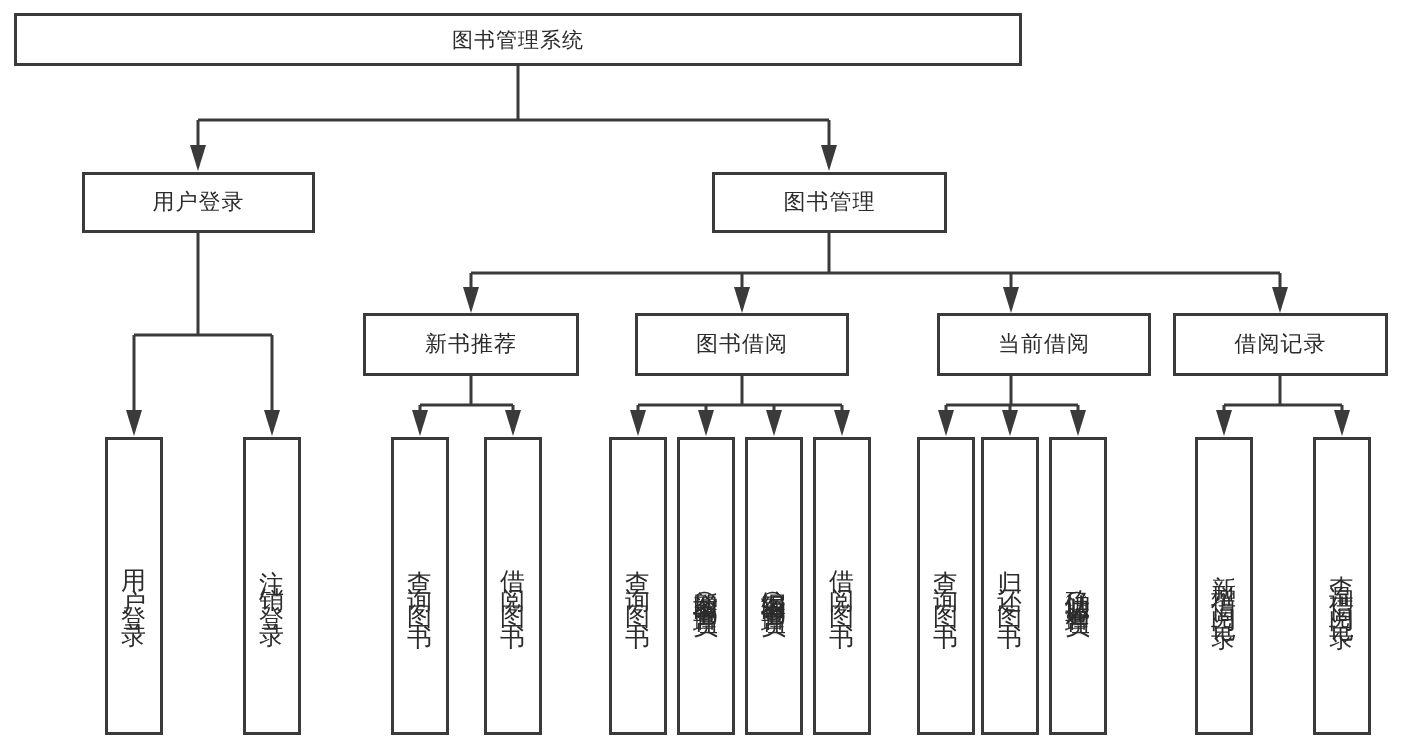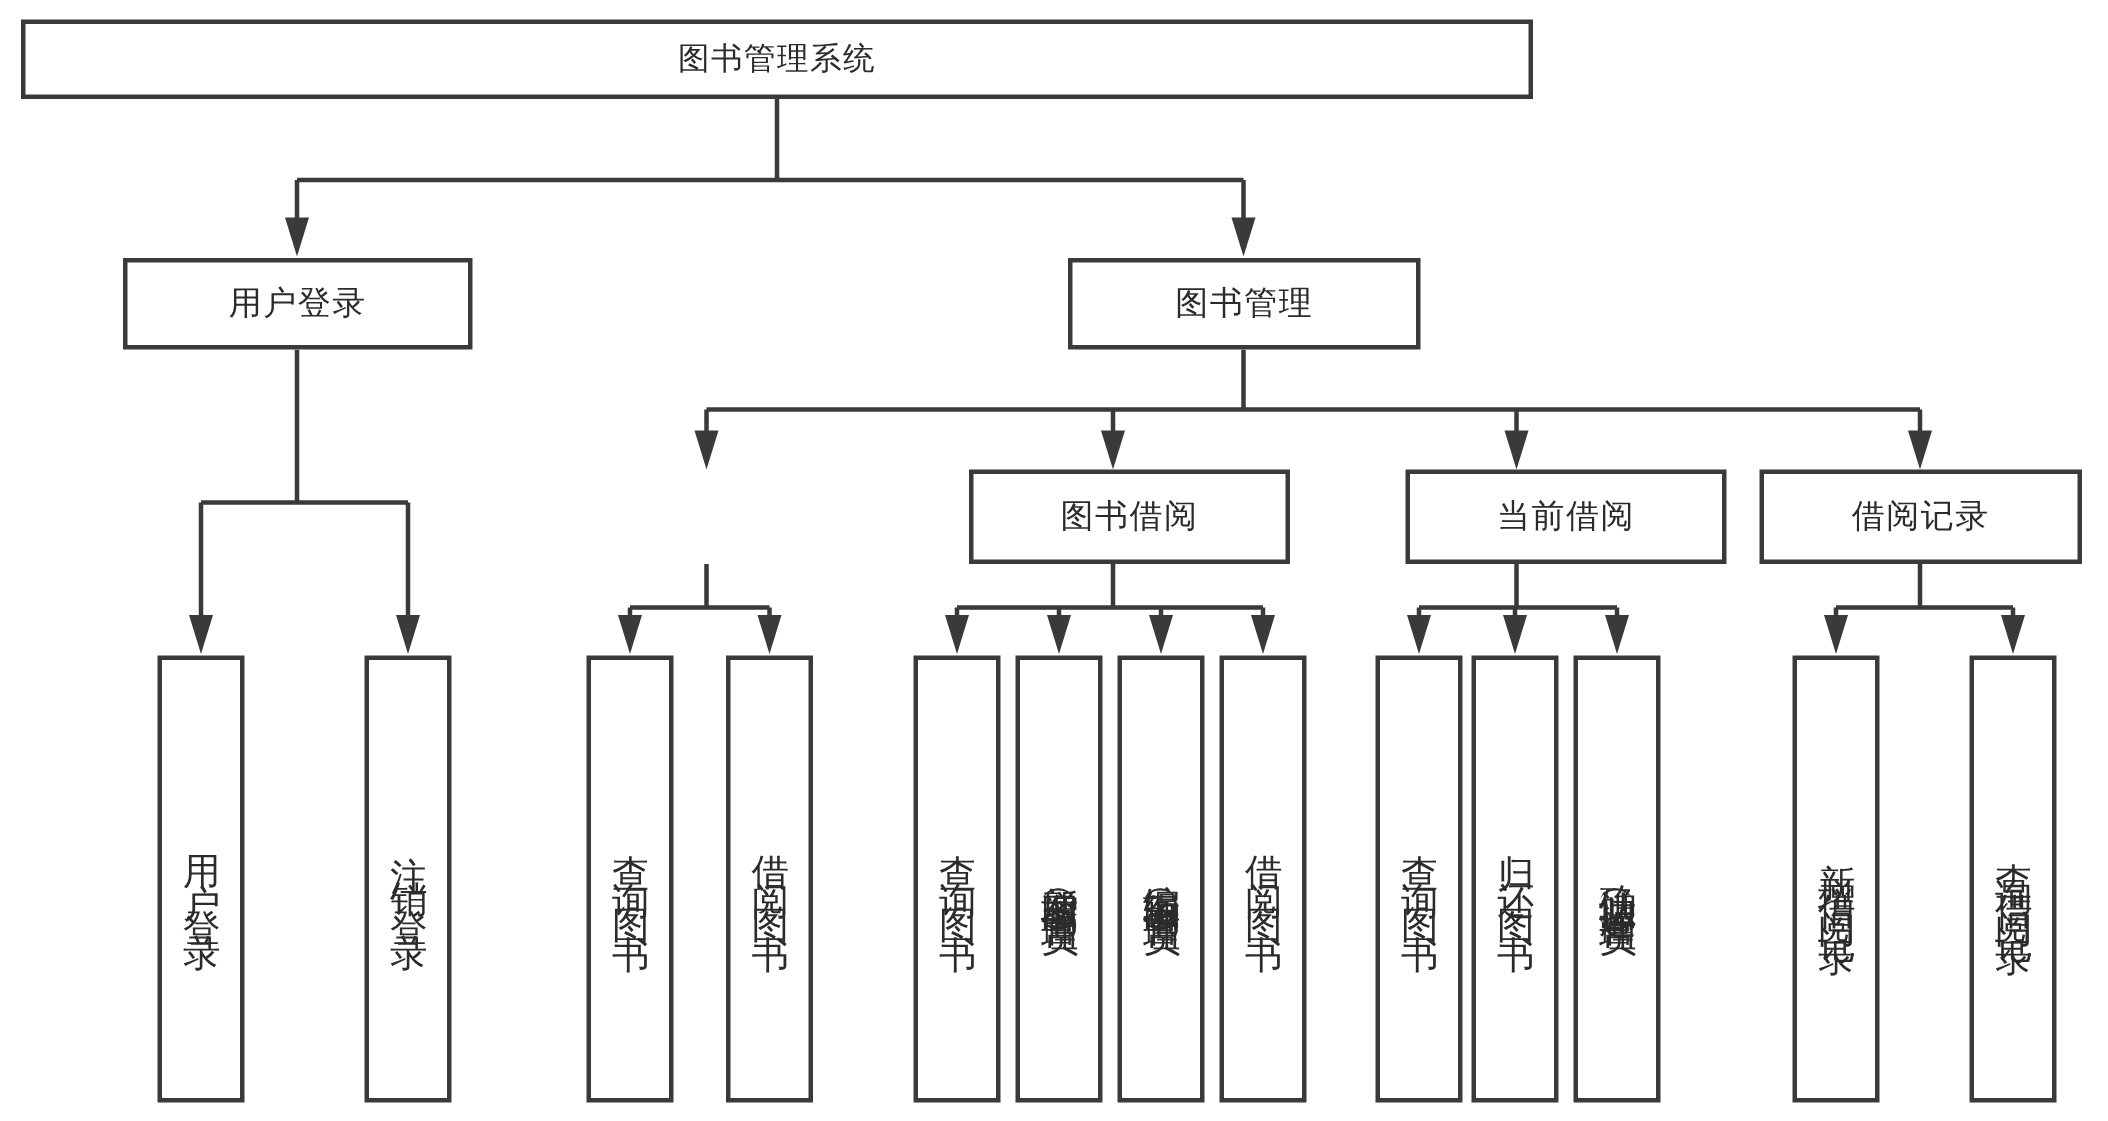--- a/index.html
+++ b/index.html
@@ -39,21 +39,21 @@
     font-size: 25px;
   }
   .sp-wide  { letter-spacing: 0.72em; }
   .sp-mid   { letter-spacing: 0.42em; }
   .sp-tight { letter-spacing: 0.14em; }
   
   #n-root   { left: 14px;   top: 13px;  width: 1008px; height: 53px; }
   #n-login  { left: 82px;   top: 172px; width: 233px;  height: 61px; }
   #n-mgmt   { left: 712px;  top: 172px; width: 235px;  height: 61px; }
   #n-newbook{ left: 363px;  top: 313px; width: 216px;  height: 63px; }
-  #n-borrow { left: 635px;  top: 313px; width: 214px;  height: 63px; margin-left: 11px; }
+  #n-borrow { left: 635px;  top: 313px; width: 214px;  height: 63px; }
   #n-current{ left: 905px;  top: 313px; width: 214px;  height: 63px; margin-left: 32px; }
   #n-record { left: 1173px; top: 313px; width: 215px;  height: 63px; }
   .leaf { top: 437px; width: 58px; height: 298px; }
   #l-a1 { left: 105px;  }
   #l-a2 { left: 243px;  }
   #l-b1 { left: 391px;  }
   #l-b2 { left: 484px;  }
   #l-c1 { left: 609px;  }
   #l-c2 { left: 677px;  }
   #l-c3 { left: 745px;  }
@@ -108,20 +108,21 @@
       <polygon points="1224,436 1216,410 1232,410"></polygon>
       <polygon points="1342,436 1334,410 1350,410"></polygon>
     </g>
   </svg>
 
   <div id="n-root" class="node hnode-root">图书管理系统</div>
 
   <div id="n-login" class="node hnode">用户登录</div>
   <div id="n-mgmt" class="node hnode">图书管理</div>
 
+  <div id="n-newbook" class="node hnode">新书推荐</div>
   <div id="n-borrow" class="node hnode">图书借阅</div>
   <div id="n-current" class="node hnode">当前借阅</div>
   <div id="n-record" class="node hnode">借阅记录</div>
 
   <div id="l-a1" class="node vnode leaf sp-wide">用户登录</div>
   <div id="l-a2" class="node vnode leaf sp-wide">注销登录</div>
 
   <div id="l-b1" class="node vnode leaf sp-wide">查询图书</div>
   <div id="l-b2" class="node vnode leaf sp-wide">借阅图书</div>
 

